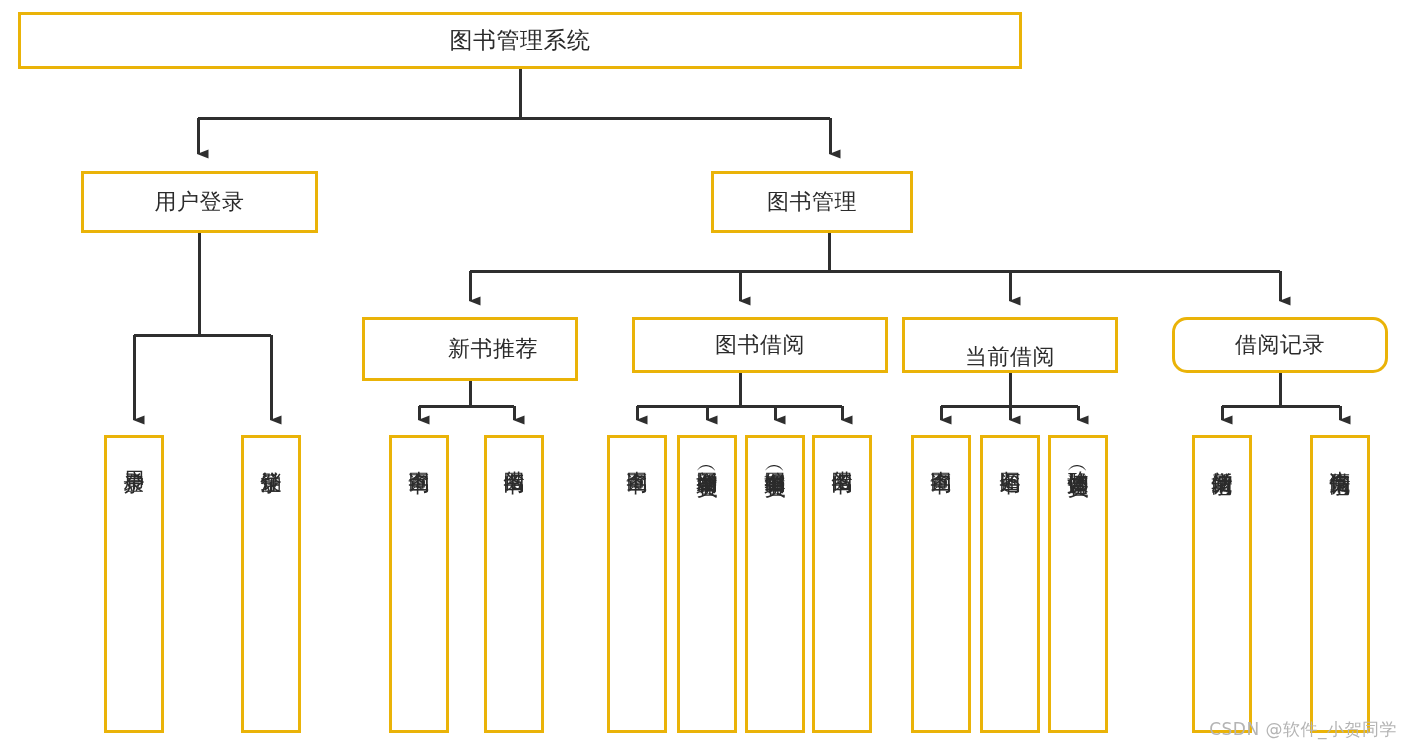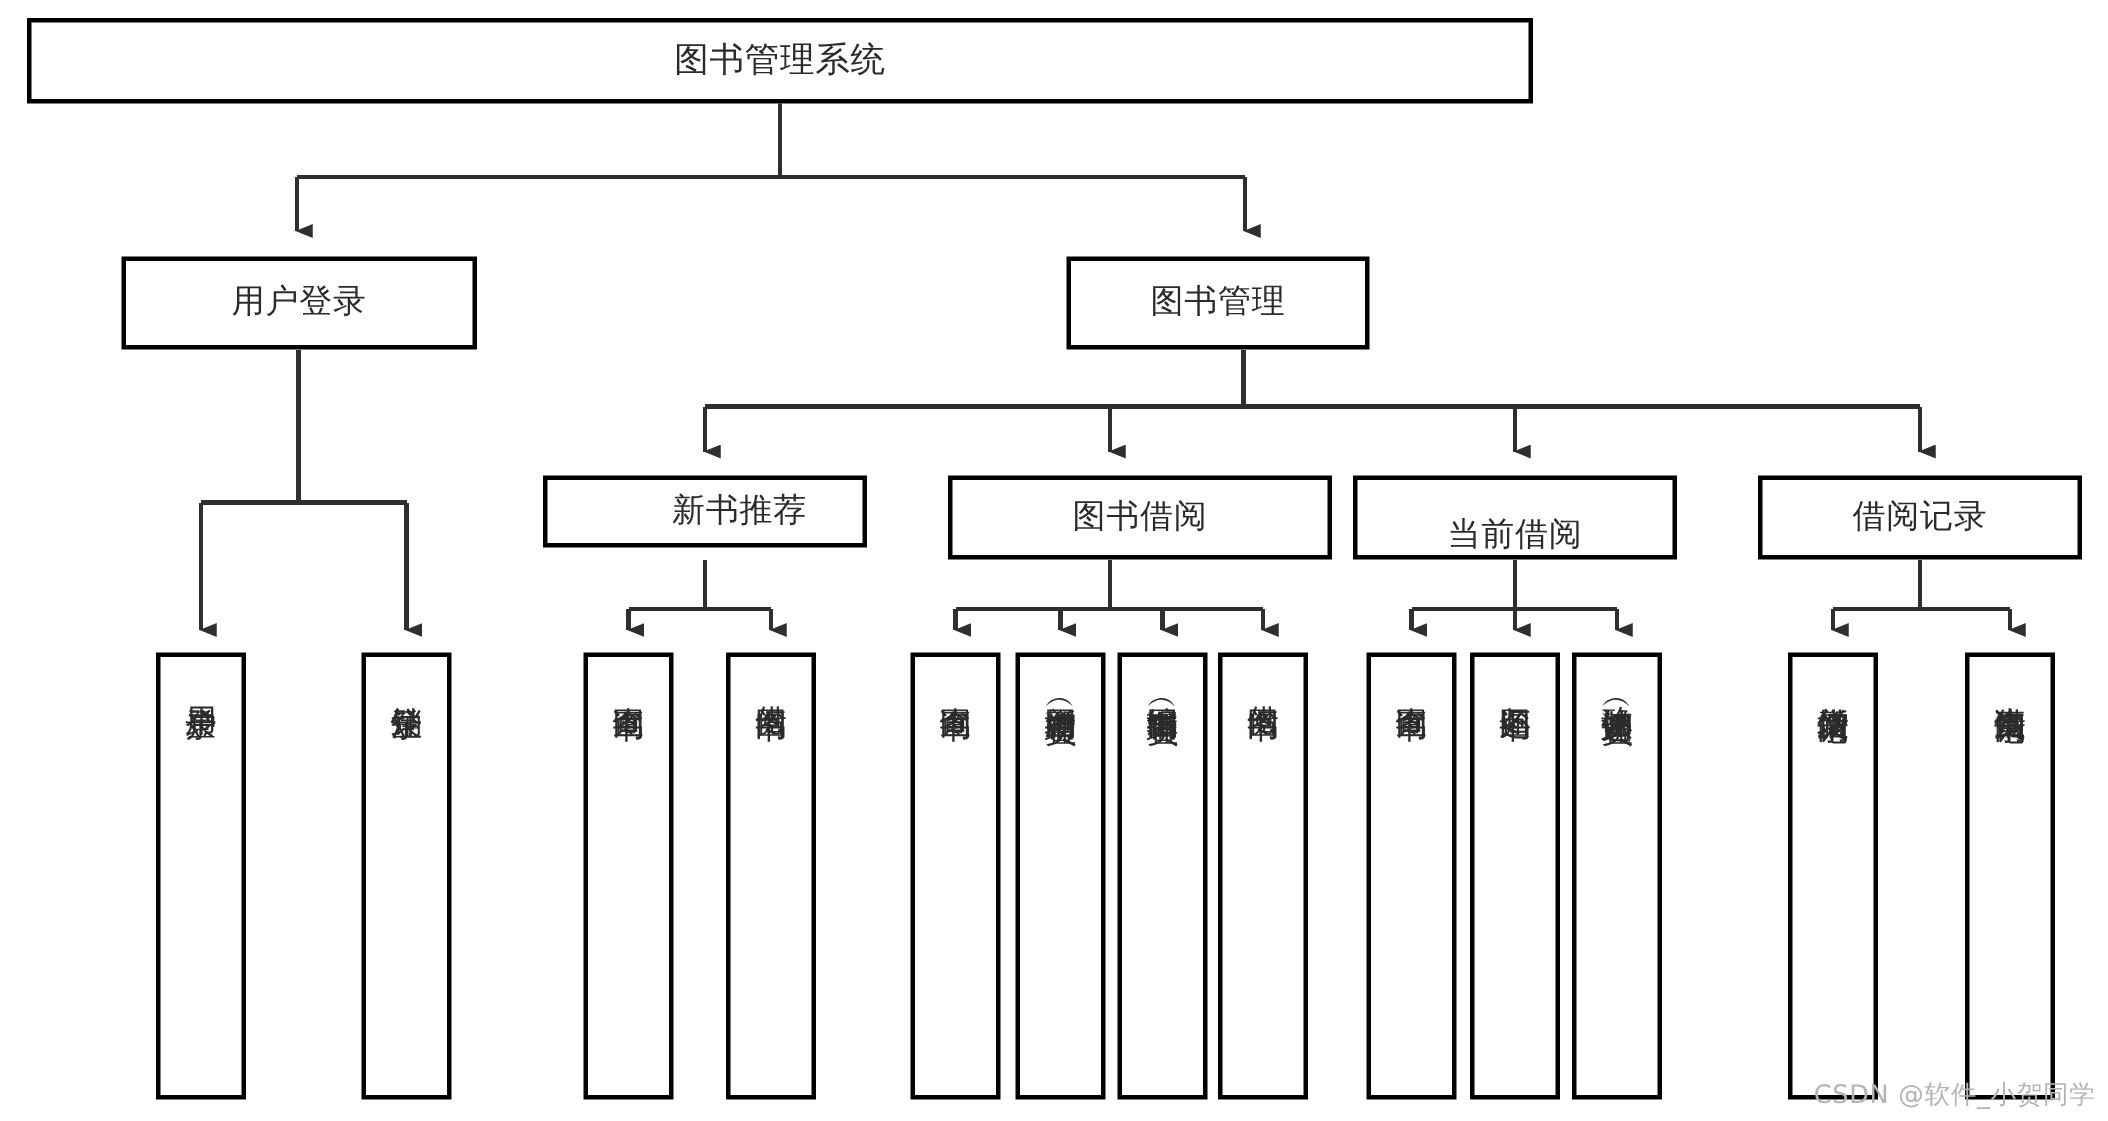--- a/index.html
+++ b/index.html
@@ -13,21 +13,21 @@
   #canvas {
     position: relative;
     width: 1405px;
     height: 747px;
     background: #ffffff;
     overflow: hidden;
   }
   .node {
     position: absolute;
     box-sizing: border-box;
-    border: 3px solid #000000;
+    border: 3px solid #eab308;
     background: #ffffff;
     display: flex;
     align-items: center;
     justify-content: center;
     color: #2b2b2b;
     z-index: 3;
   }
   .node-label {
     display: block;
     text-align: center;
@@ -134,30 +134,30 @@
     <span class="node-label">图书管理系统</span>
   </div>
 
   <div class="node h-node" style="left:81px; top:171px; width:237px; height:62px;">
     <span class="node-label">用户登录</span>
   </div>
   <div class="node h-node" style="left:711px; top:171px; width:202px; height:62px;">
     <span class="node-label">图书管理</span>
   </div>
 
-  <div class="node h-node" style="left:362px; top:317px; width:216px; height:48px;padding-left:46px;">
+  <div class="node h-node" style="left:362px; top:317px; width:216px; height:64px;padding-left:46px;">
     <span class="node-label">新书推荐</span>
   </div>
   <div class="node h-node" style="left:632px; top:317px; width:256px; height:56px;">
     <span class="node-label">图书借阅</span>
   </div>
   <div class="node h-node" style="left:902px; top:317px; width:216px; height:56px;align-items:flex-end;">
     <span class="node-label">当前借阅</span>
   </div>
-  <div class="node h-node" style="left:1172px; top:317px; width:216px; height:56px;">
+  <div class="node h-node" style="left:1172px; top:317px; width:216px; height:56px;border-radius:15px;">
     <span class="node-label">借阅记录</span>
   </div>
 
   <div class="node v-node" style="left:104px; top:435px; width:60px; height:298px;">
     <span class="node-label">用户登录</span>
   </div>
   <div class="node v-node" style="left:241px; top:435px; width:60px; height:298px;">
     <span class="node-label">注销登录</span>
   </div>
 

